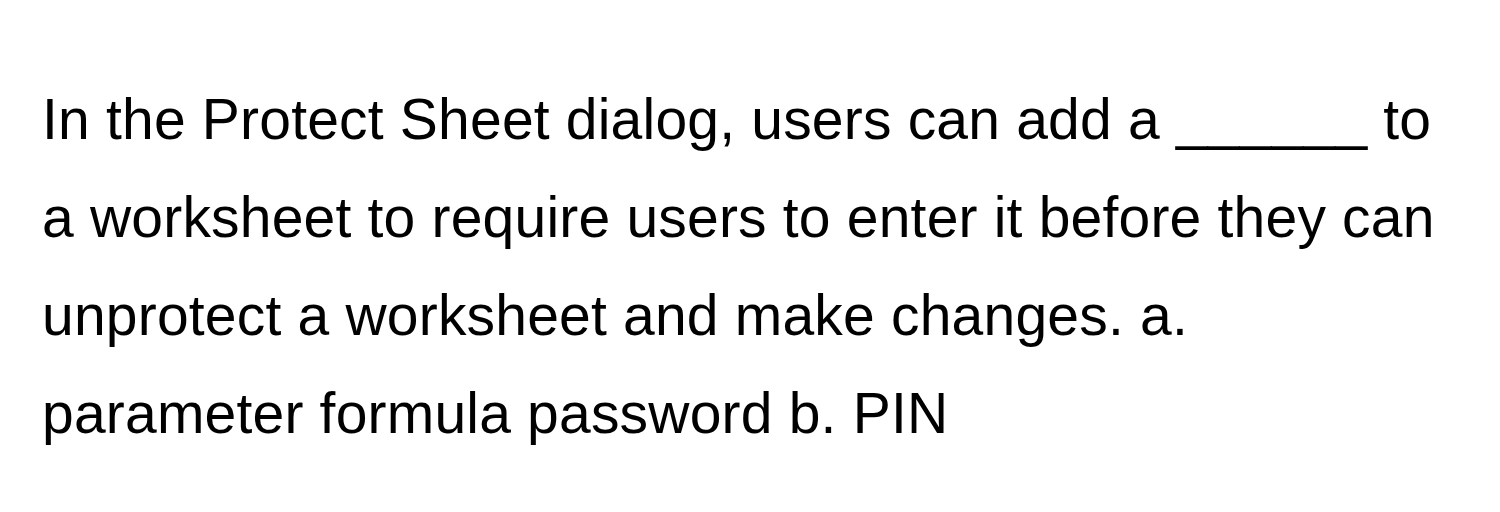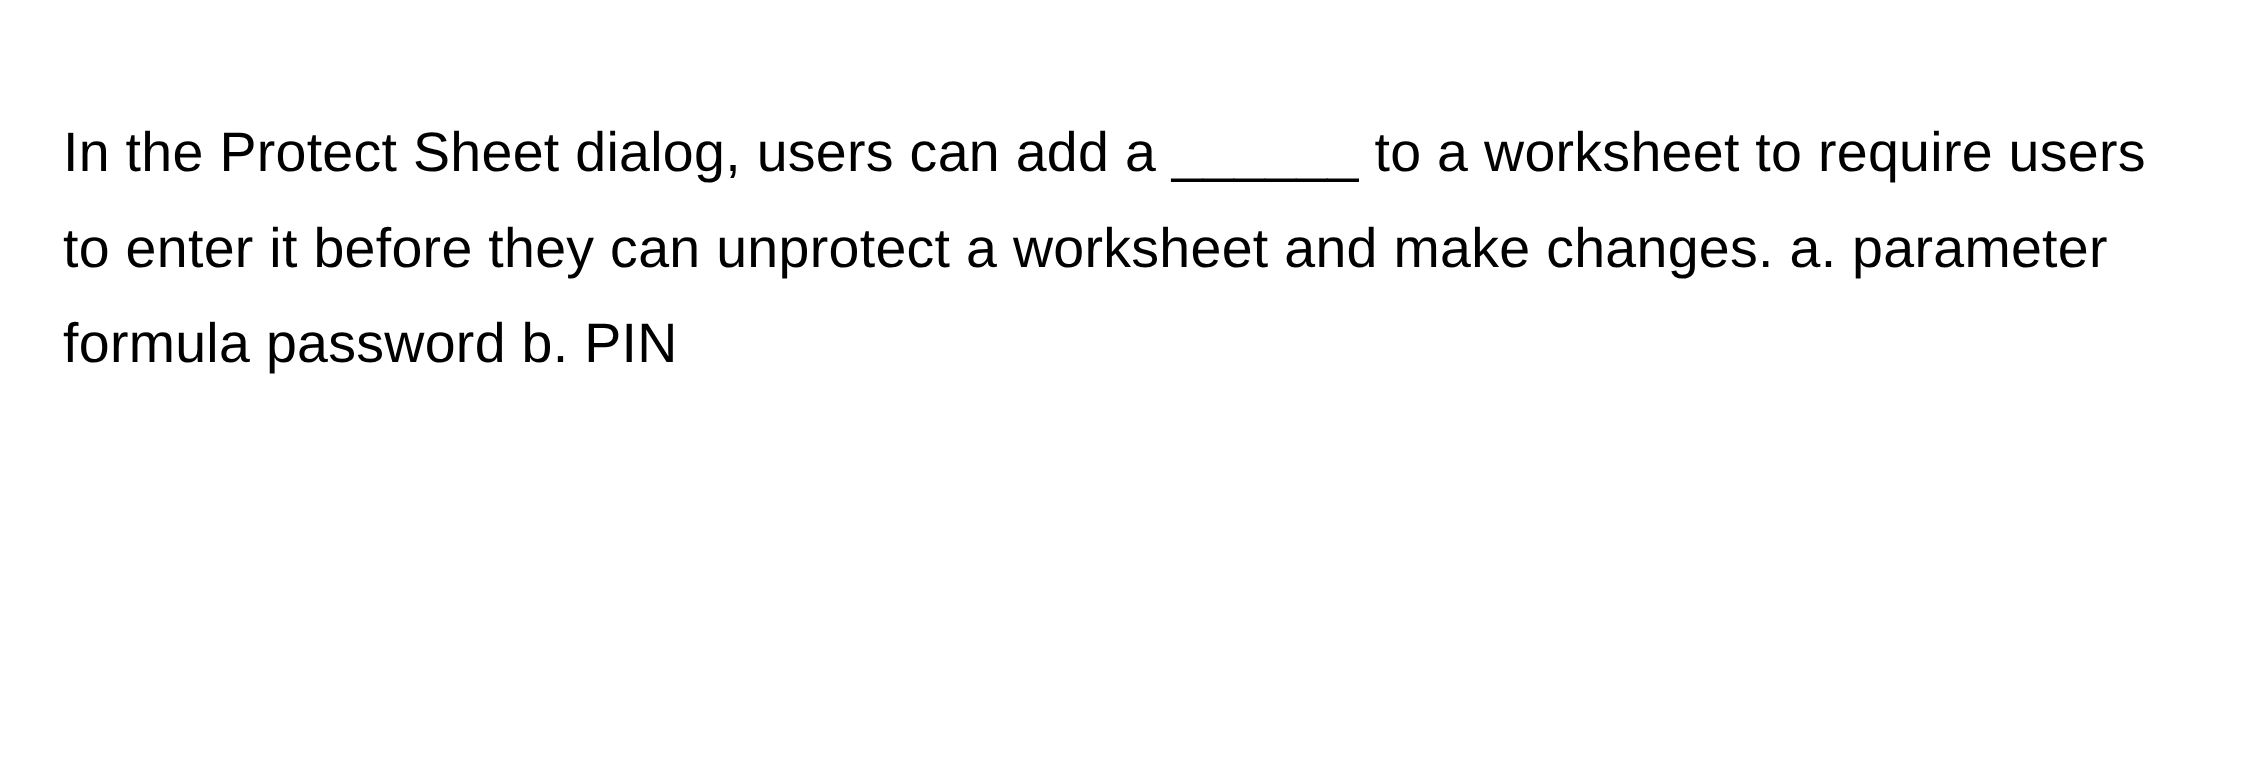--- a/index.html
+++ b/index.html
@@ -8,21 +8,21 @@
       box-sizing: border-box;
     }
     body {
       width: 1500px;
       height: 512px;
       background: #ffffff;
       font-family: -apple-system, BlinkMacSystemFont, "Segoe UI", Helvetica, Arial, sans-serif;
       padding: 70px 42px 40px 42px;
     }
     .question-text {
-      font-size: 37px;
+      font-size: 57px;
       line-height: 1.72;
       color: #000000;
       font-weight: 400;
       letter-spacing: 0.2px;
     }
   </style>
 </head>
 <body>
 
 <div class="question-text">In the Protect Sheet dialog, users can add a ______ to a worksheet to require users to enter it before they can unprotect a worksheet and make changes. a. parameter formula password b. PIN</div>

